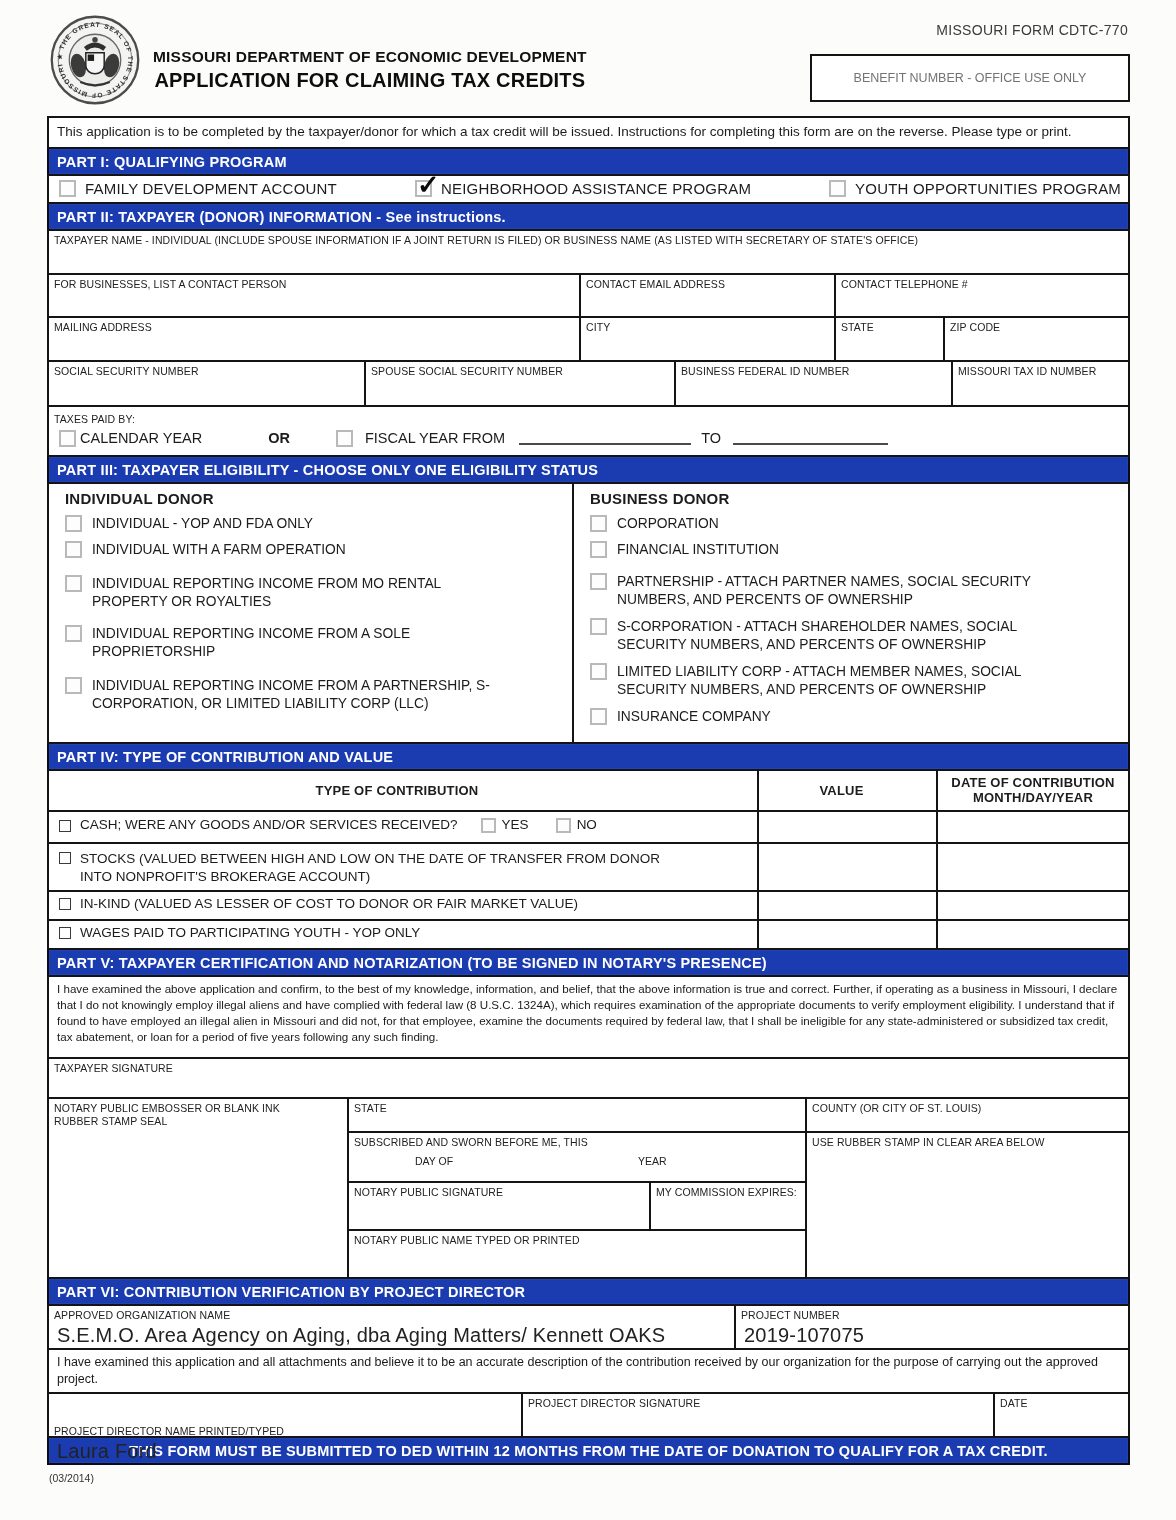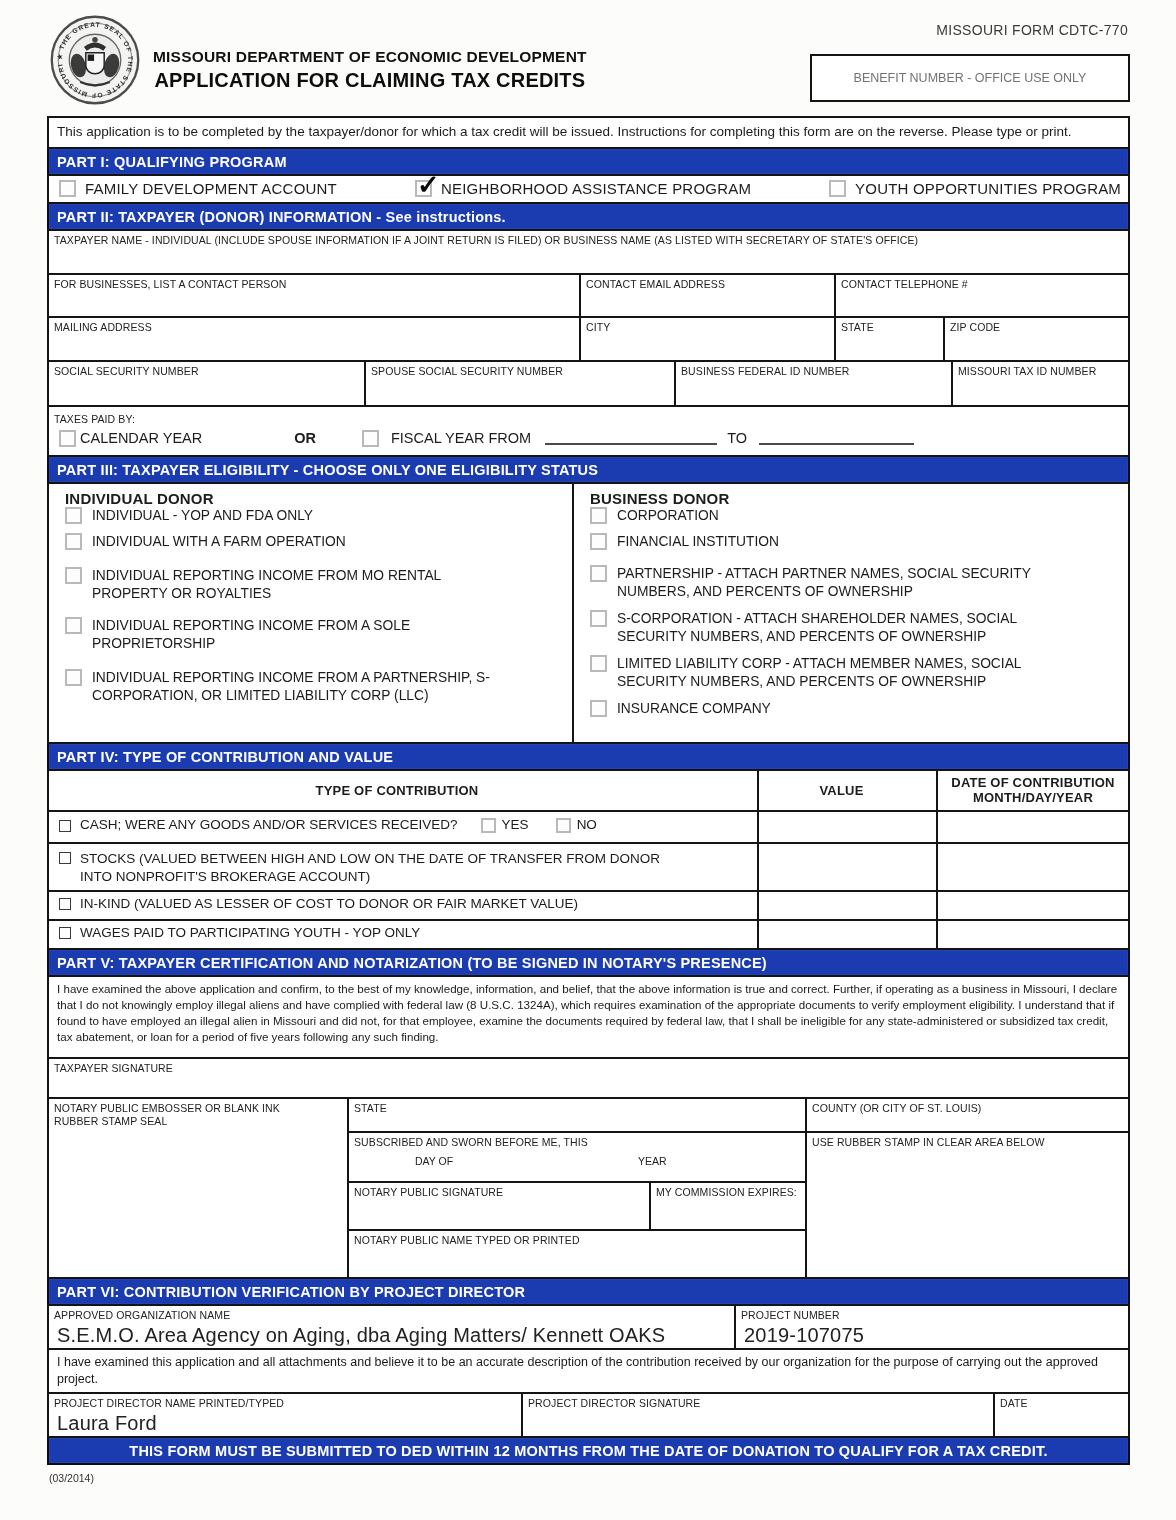--- a/index.html
+++ b/index.html
@@ -54,21 +54,21 @@
   .h46{height:46px;} .h45{height:45px;} .h47{height:47px;}
   .taxes{ height:52px; padding:3px 0 0 0;}
   .taxline{ display:flex; align-items:center; margin-top:4px; padding-left:10px; font-size:14.5px;}
   .blank{ display:inline-block; height:13px; border-bottom:2px solid #4a4a4a; }
 
   
   .p3{ height:262px; display:flex; }
   .p3col{ padding:6px 8px 0 16px; }
   .p3col.left{ width:523px; }
   .p3col.right{ flex:1; border-left:2px solid var(--ink); }
-  .p3title{ font-weight:bold; font-size:15px; margin-bottom:0; letter-spacing:.2px;}
+  .p3title{ font-weight:bold; font-size:15px; margin-bottom:8px; letter-spacing:.2px;}
   .p3item{ display:flex; gap:10px; font-size:13.8px; line-height:1.3; margin-bottom:9px; align-items:flex-start;}
   .p3item .cb{ margin-top:0px; }
 
   
   .t-head{ height:43px; font-weight:bold; }
   .t-head .cell{ display:flex; align-items:center; justify-content:center; flex-direction:column; font-size:13px; letter-spacing:.2px;}
   .c-type{ width:696px; } .c-val{ width:167px; } .c-date{ flex:1; }
   .t-row .c-type{ display:flex; gap:9px; padding:6px 8px 2px 10px; font-size:13.5px; line-height:1.35; align-items:flex-start;}
   .yesno{ display:inline-flex; align-items:center; gap:6px; margin-left:14px;}
 
@@ -87,21 +87,21 @@
   .n-name{ flex:1; }
   .n-county{ height:34px; border-bottom:2px solid var(--ink);}
   .sworn-line2{ font-size:10.5px; color:var(--label); margin-top:6px; padding-left:66px;}
   .sworn-line2 .yr{ margin-left:182px; }
 
   
   .p6org{ height:46px; }
   .p6org .cell:first-child{ flex:1;} .p6org .cell:last-child{ width:394px;}
   .stmt{ font-size:12.5px; line-height:17px; padding:4px 8px; height:46px; color:#1a1a1a;}
   .dirrow{ height:46px; }
-  .d1{ width:460px;} .d2{ width:460px;} .d3{ flex:1;}
+  .d1{ width:460px;margin-top:28px;} .d2{ width:460px;} .d3{ flex:1;}
 
   .submitbar{ text-align:center; font-size:14.5px; }
   .rev{ font-size:10.5px; color:#333; margin-top:7px; padding-left:2px; }
 </style>
 </head>
 <body>
 
 <div class="form">
 
   <div class="hdr">
@@ -192,21 +192,21 @@
       </div>
     <div class="cell" style="flex:1">
       <div class="lbl">MISSOURI TAX ID NUMBER</div>
       </div>
   </div>
   <div class="blk taxes">
     <div class="lbl">TAXES PAID BY:</div>
     <div class="taxline">
       <span class="cb"></span>
       <span style="margin-left:4px">CALENDAR YEAR</span>
-      <b style="margin-left:92px">OR</b>
+      <b style="margin-left:66px">OR</b>
       <span class="cb" style="margin-left:46px"></span>
       <span style="margin-left:12px">FISCAL YEAR FROM</span>
       <span class="blank" style="width:172px; margin-left:14px"></span>
       <span style="margin-left:10px">TO</span>
       <span class="blank" style="width:155px; margin-left:12px"></span>
     </div>
   </div>
 
   <div class="bar">PART III:  TAXPAYER ELIGIBILITY - CHOOSE ONLY ONE ELIGIBILITY STATUS</div>
   <div class="blk p3">

